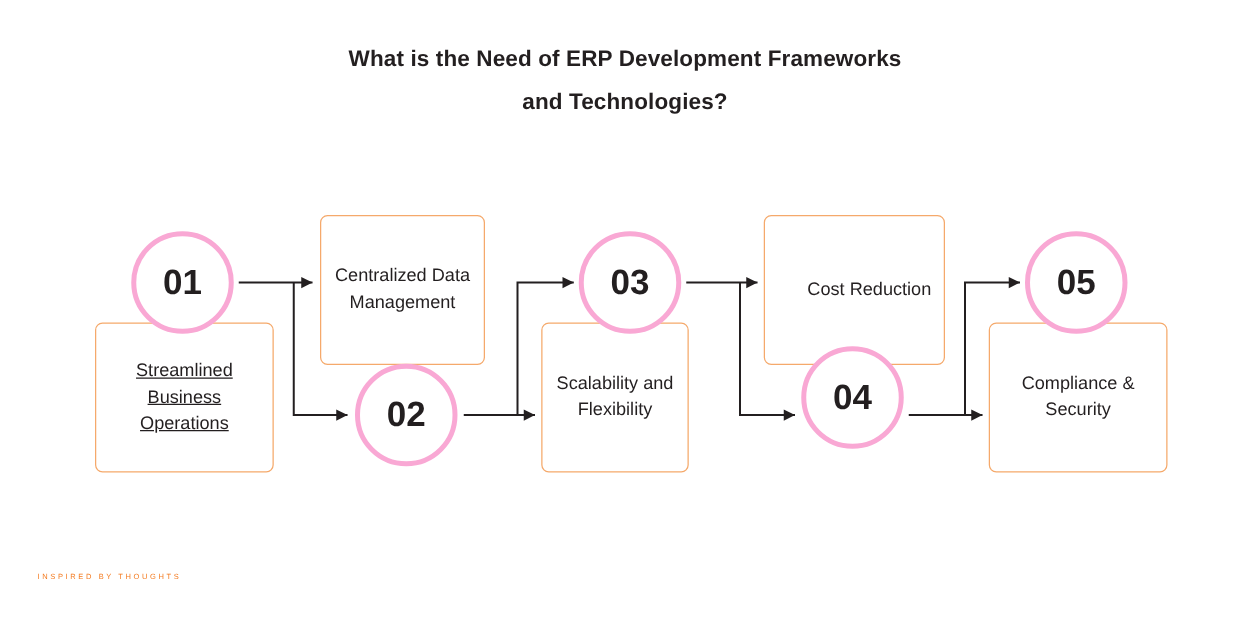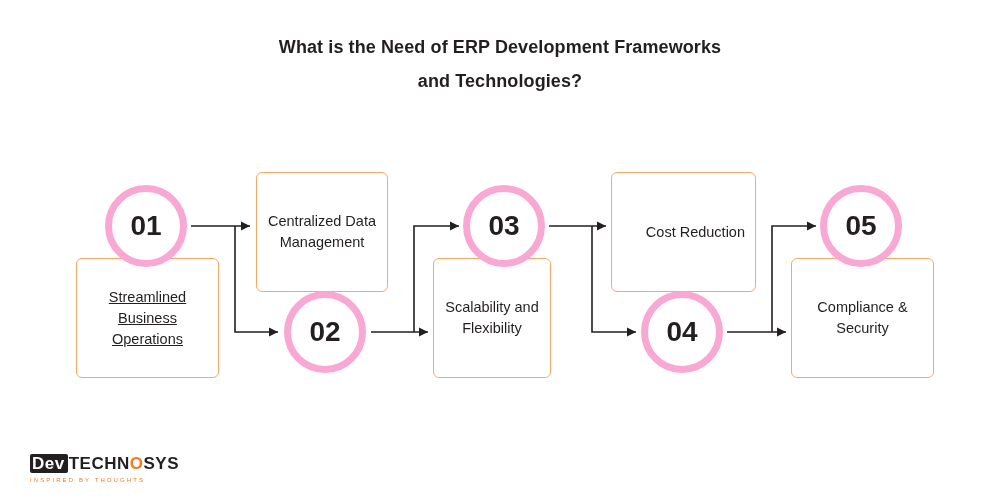--- a/index.html
+++ b/index.html
@@ -53,21 +53,21 @@
     padding: 6px 10px;
   }
 
   .badge {
     position: absolute;
     box-sizing: border-box;
     width: 82px;
     height: 82px;
     border-radius: 50%;
     background: #ffffff;
-    border: 7px solid #f9a8d4;
+    border: 4px solid #f9a8d4;
     display: flex;
     align-items: center;
     justify-content: center;
     font-size: 28px;
     font-weight: bold;
     color: #231f20;
     box-shadow: 0 0 0 0 rgba(0,0,0,0);
   }
 
   
@@ -162,25 +162,22 @@
 
 <div class="badge" style="left:105px; top:185px;">
   <span>01</span>
 </div>
 <div class="badge" style="left:284px; top:291px;">
   <span>02</span>
 </div>
 <div class="badge" style="left:463px; top:185px;">
   <span>03</span>
 </div>
-<div class="badge" style="left:641px; top:291px;">
+<div class="badge" style="left:641px; top:277px;">
   <span>04</span>
 </div>
 <div class="badge" style="left:820px; top:185px;">
   <span>05</span>
 </div>
 
 <div id="logo">
-  <div class="logo-main">
-    <span class="logo-dev">Dev</span><span>TECHN</span><span class="logo-o">O</span><span>SYS</span>
-  </div>
   <div class="logo-sub">INSPIRED BY THOUGHTS</div>
 </div>
 
 </body></html>

